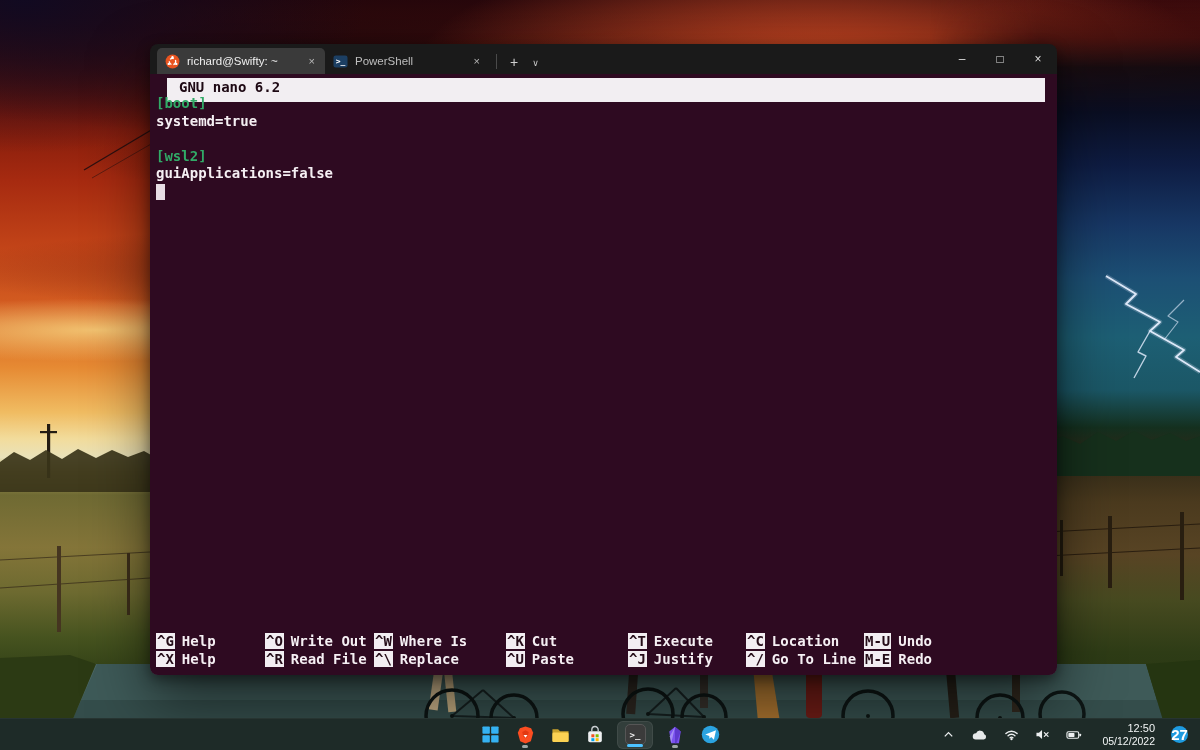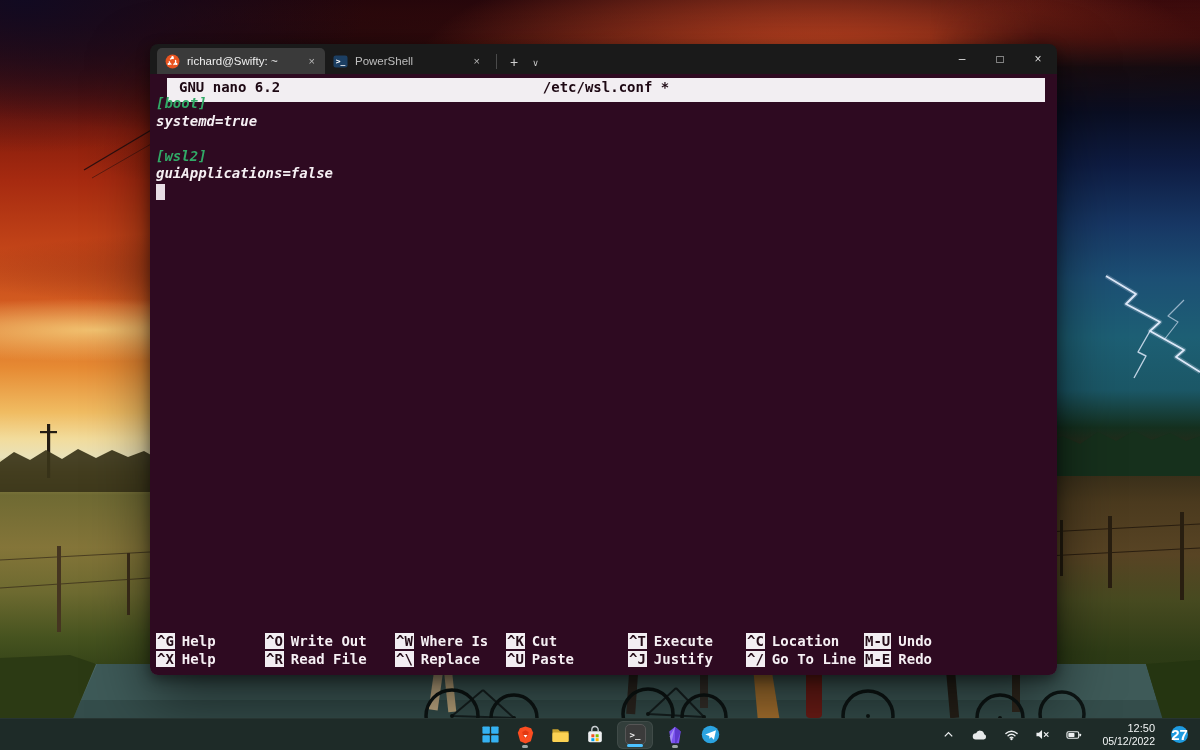--- a/index.html
+++ b/index.html
@@ -54,28 +54,28 @@
   .tb-spacer { flex:1; }
   .winbtn { width:38px; height:30px; display:flex; align-items:center; justify-content:center;
     color:#dedede; font-size:12px; align-self:flex-start; }
 
   .terminal { flex:1; background:var(--terminal-bg,#2e0a21); position:relative;
     font-family:"DejaVu Sans Mono", monospace; font-size:14px; font-weight:700; }
   .nano-header { position:absolute; left:5px; top:4px; width:878px; height:24px;
     background:var(--nano-bar-bg,#f2eef2); color:var(--nano-bar-fg,#1d0813);margin-left:12px; }
   .nano-version { position:absolute; left:12px; top:1px; }
   .nano-filename { position:absolute; left:0; right:0; top:1px; text-align:center; }
-  .tline { position:absolute; left:6px; height:17px; color:var(--terminal-fg,#f5eff3); white-space:pre;font-style:italic; }
+  .tline { position:absolute; left:6px; height:17px; color:var(--terminal-fg,#f5eff3); white-space:pre; }
   .tline.green { color:var(--nano-green,#31aa67); }
   .cursor { position:absolute; left:6px; top:110px; width:9px; height:16px; background:#e7dde4; }
   .sc { position:absolute; height:17px; white-space:pre; color:var(--terminal-fg,#f5eff3); }
   .sc .key { background:var(--nano-bar-bg,#f2eef2); color:#240c18; padding:0 1px; }
   .sc .lbl { margin-left:7px; }
   .r1 { top:559px; } .r2 { top:576.5px; }
-  .c0{left:6px;} .c1{left:115px;} .c2{left:245px;} .c3{left:356px;}
+  .c0{left:6px;} .c1{left:115px;} .c2{left:224px;} .c3{left:356px;}
   .c4{left:478px;} .c5{left:596px;} .c6{left:714px;}
 
   
   .taskbar { position:absolute; left:0; bottom:0; width:1200px; height:32px;
     background:var(--taskbar-bg,#1e2b28); border-top:1px solid rgba(255,255,255,0.045);
     display:flex; align-items:center; }
   .tb-center { position:absolute; left:0; right:0; top:0; bottom:0;
     display:flex; align-items:center; justify-content:center; gap:9px; }
   .app { width:26px; height:28px; position:relative; display:flex; align-items:center; justify-content:center; }
   .app.active-app { width:36px; background:rgba(255,255,255,0.09); border:1px solid rgba(255,255,255,0.07);
@@ -190,21 +190,20 @@
       <div class="tabdrop">∨</div>
       <div class="tb-spacer"></div>
       <div class="winbtn">–</div>
       <div class="winbtn">□</div>
       <div class="winbtn">×</div>
     </div>
 
     <div class="terminal">
       <div class="nano-header">
         <span class="nano-version">GNU nano 6.2</span>
-        <span class="nano-filename">/etc/wsl.conf *</span>
       </div>
 
       <div class="tline green" style="top:21px">[boot]</div>
       <div class="tline" style="top:38.5px">systemd=true</div>
       <div class="tline" style="top:56px"></div>
       <div class="tline green" style="top:73.5px">[wsl2]</div>
       <div class="tline" style="top:91px">guiApplications=false</div>
       <div class="cursor"></div>
 
       <div class="sc r1 c0"><span class="key">^G</span><span class="lbl">Help</span></div>

